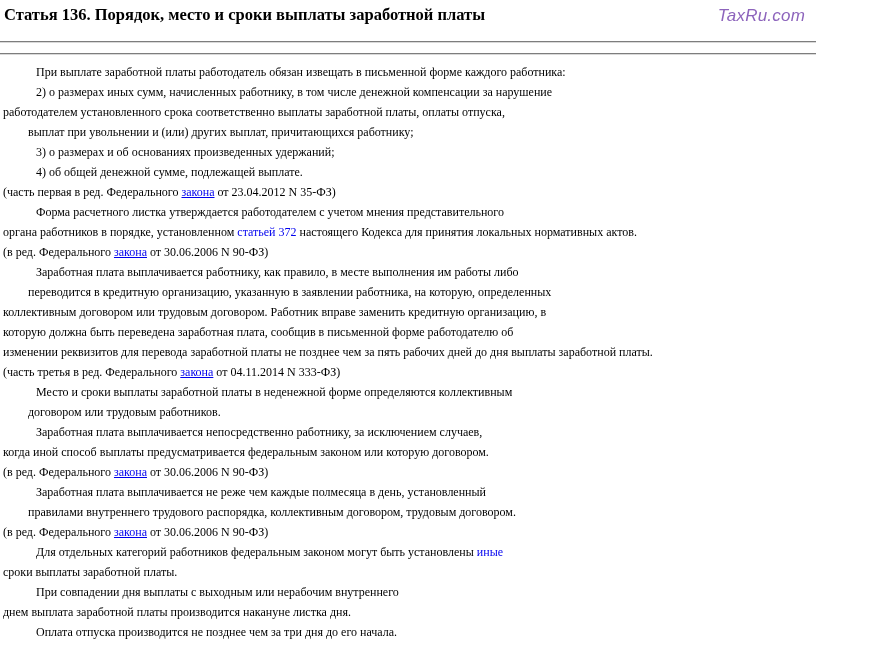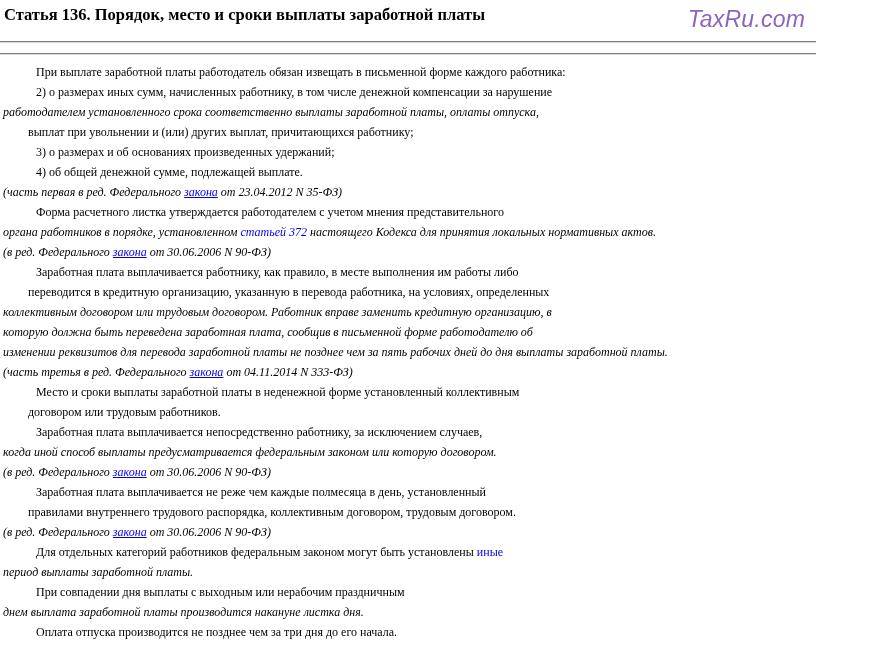--- a/index.html
+++ b/index.html
@@ -18,41 +18,41 @@
   }
   .title{
     position:absolute;left:4px;top:5px;
     font-size:16.5px;font-weight:bold;
     white-space:nowrap;
   }
   .logo{
     position:absolute;top:6px;right:11px;
     font-family:"Liberation Sans", sans-serif;
     font-style:italic;
-    font-size:23px;
+    font-size:17px;
     letter-spacing:0.2px;
     color:var(--logo-color);
     text-decoration:none;
   }
   .rule{
     position:absolute;left:0;right:0;
     height:0;margin:0;border:0;
     border-top:1px solid #7d7d7d;
     border-bottom:1px solid #d9d9d9;
   }
   .rule-1{top:41px;}
   .rule-2{top:53px;}
   .doc-body{
     position:absolute;left:3px;top:62px;right:0;
     font-size:12px;line-height:20px;
   }
   .line{white-space:nowrap;}
   .line.para{padding-left:33px;}
   .line.space{padding-left:5px;margin-left:20px;}
-  .line.none{padding-left:0;font-style:italic;}
+  .line.none{padding-left:0;}
   a.lnk{color:var(--link-color);text-decoration:underline;cursor:pointer;}
   a.lnk.plain{text-decoration:none;}
 </style>
 </head>
 <body>
 
 <div class="page">
   <div class="title">Статья 136. Порядок, место и сроки выплаты заработной платы</div>
   <a class="logo" href="#">TaxRu.com</a>
   <hr class="rule rule-1">
@@ -62,32 +62,32 @@
       <div class="line para"><span>2) о размерах иных сумм, начисленных работнику, в том числе денежной компенсации за нарушение</span></div>
       <div class="line none"><span>работодателем установленного срока соответственно выплаты заработной платы, оплаты отпуска,</span></div>
       <div class="line space"><span>выплат при увольнении и (или) других выплат, причитающихся работнику;</span></div>
       <div class="line para"><span>3) о размерах и об основаниях произведенных удержаний;</span></div>
       <div class="line para"><span>4) об общей денежной сумме, подлежащей выплате.</span></div>
       <div class="line none"><span>(часть первая в ред. Федерального </span><a href="#" class="lnk">закона</a><span> от 23.04.2012 N 35-ФЗ)</span></div>
       <div class="line para"><span>Форма расчетного листка утверждается работодателем с учетом мнения представительного</span></div>
       <div class="line none"><span>органа работников в порядке, установленном </span><a href="#" class="lnk plain">статьей 372</a><span> настоящего Кодекса для принятия локальных нормативных актов.</span></div>
       <div class="line none"><span>(в ред. Федерального </span><a href="#" class="lnk">закона</a><span> от 30.06.2006 N 90-ФЗ)</span></div>
       <div class="line para"><span>Заработная плата выплачивается работнику, как правило, в месте выполнения им работы либо</span></div>
-      <div class="line space"><span>переводится в кредитную организацию, указанную в перевода работника, на условиях, определенных</span></div>
+      <div class="line space"><span>переводится в кредитную организацию, указанную в заявлении работника, на которую, определенных</span></div>
       <div class="line none"><span>коллективным договором или трудовым договором. Работник вправе заменить кредитную организацию, в</span></div>
       <div class="line none"><span>которую должна быть переведена заработная плата, сообщив в письменной форме работодателю об</span></div>
       <div class="line none"><span>изменении реквизитов для перевода заработной платы не позднее чем за пять рабочих дней до дня выплаты заработной платы.</span></div>
       <div class="line none"><span>(часть третья в ред. Федерального </span><a href="#" class="lnk">закона</a><span> от 04.11.2014 N 333-ФЗ)</span></div>
-      <div class="line para"><span>Место и сроки выплаты заработной платы в неденежной форме установленный коллективным</span></div>
+      <div class="line para"><span>Место и сроки выплаты заработной платы в неденежной форме определяются коллективным</span></div>
       <div class="line space"><span>договором или трудовым работников.</span></div>
       <div class="line para"><span>Заработная плата выплачивается непосредственно работнику, за исключением случаев,</span></div>
       <div class="line none"><span>когда иной способ выплаты предусматривается федеральным законом или которую договором.</span></div>
       <div class="line none"><span>(в ред. Федерального </span><a href="#" class="lnk">закона</a><span> от 30.06.2006 N 90-ФЗ)</span></div>
       <div class="line para"><span>Заработная плата выплачивается не реже чем каждые полмесяца в день, установленный</span></div>
       <div class="line space"><span>правилами внутреннего трудового распорядка, коллективным договором, трудовым договором.</span></div>
       <div class="line none"><span>(в ред. Федерального </span><a href="#" class="lnk">закона</a><span> от 30.06.2006 N 90-ФЗ)</span></div>
       <div class="line para"><span>Для отдельных категорий работников федеральным законом могут быть установлены </span><a href="#" class="lnk plain">иные</a></div>
-      <div class="line none"><span>период выплаты заработной платы.</span></div>
-      <div class="line para"><span>При совпадении дня выплаты с выходным или нерабочим праздничным</span></div>
+      <div class="line none"><span>сроки выплаты заработной платы.</span></div>
+      <div class="line para"><span>При совпадении дня выплаты с выходным или нерабочим внутреннего</span></div>
       <div class="line none"><span>днем выплата заработной платы производится накануне листка дня.</span></div>
       <div class="line para"><span>Оплата отпуска производится не позднее чем за три дня до его начала.</span></div>
     </div>
 </div>
 
 </body></html>

